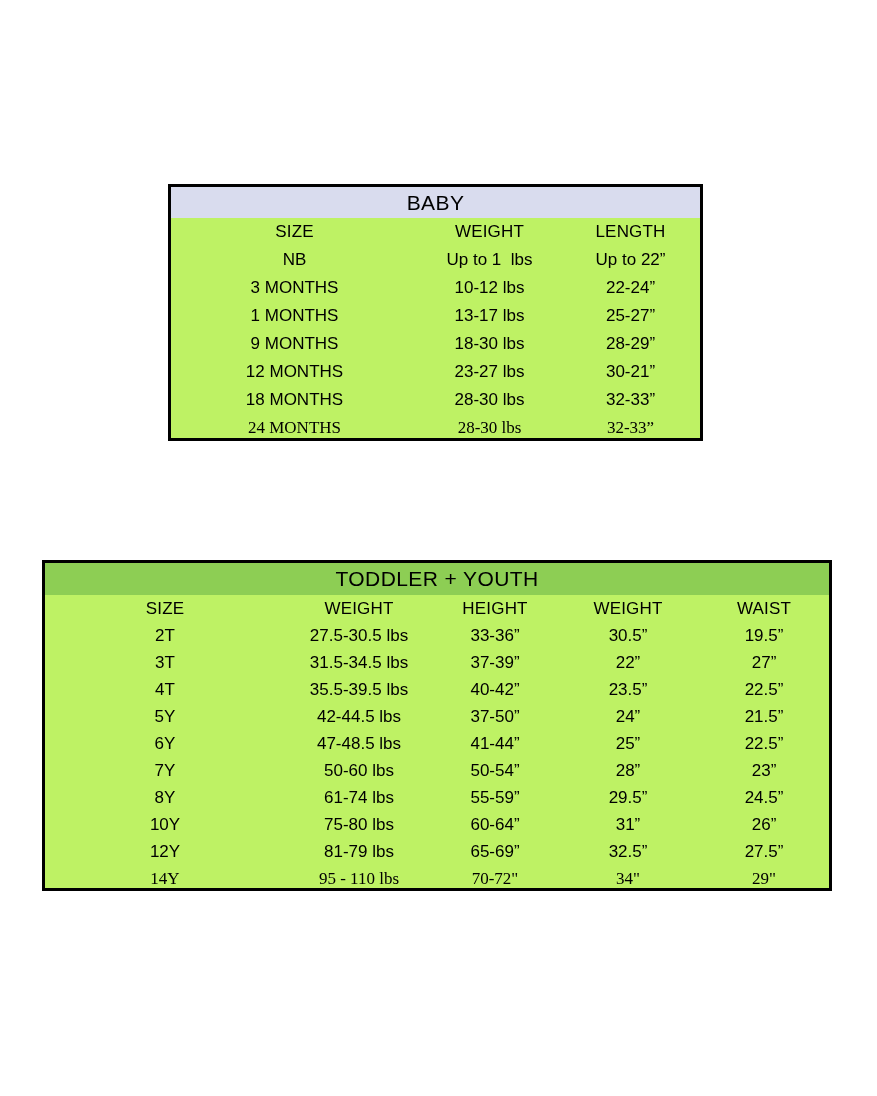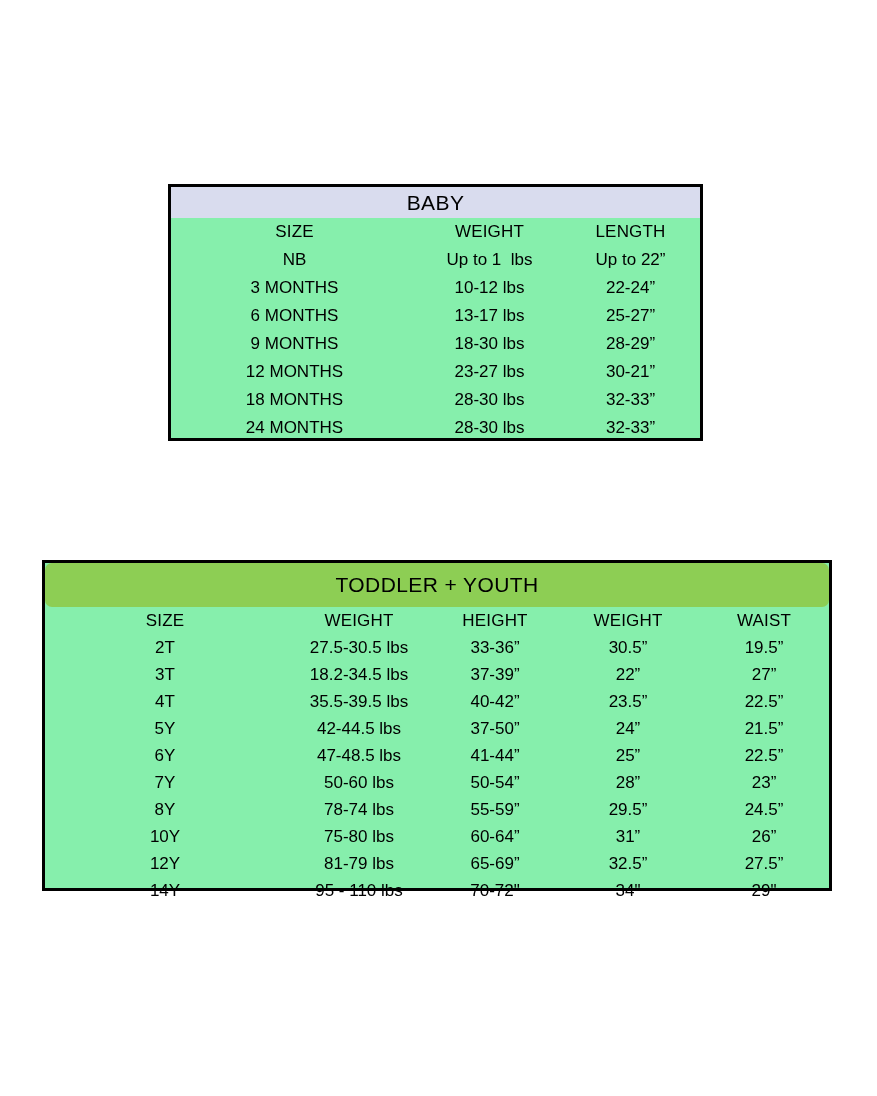--- a/index.html
+++ b/index.html
@@ -15,21 +15,21 @@
     font-family: "Liberation Sans", sans-serif;
     color: #000000;
     overflow: hidden;
   }
 
   
   .chart {
     position: absolute;
     border: 3px solid #000000;
     border-collapse: collapse;
-    background: #86efac;
+    background: #bef264;
     box-sizing: border-box;
   }
   .chart table {
     border-collapse: collapse;
     width: 100%;
     table-layout: fixed;
   }
   .chart td, .chart th {
     border: 0;
     padding: 0;
@@ -62,20 +62,21 @@
 
   
   .data-cell {
     font-size: 17px;
     height: 28px;
     line-height: 28px;
     border-bottom: 2px solid #000000;
   }
   tr:last-child .data-cell {
     border-bottom: 0;
+    font-family: Liberation Serif, serif;
   }
 
   
   .vsep {
     border-left: 2px solid #000000;
   }
 
   
   #baby-chart {
     left: 168px;
@@ -92,21 +93,21 @@
   #toddler-chart {
     left: 42px;
     top: 560px;
     width: 790px;
     height: 331px;
   }
   #toddler-chart .title-cell { background: #8DCE54; }
   #toddler-chart .title-cell,
   #toddler-chart .colhead-cell,
   #toddler-chart .data-cell { height: 27px; line-height: 27px; }
-  #toddler-chart .title-cell { height: 44px; line-height: 32px; font-size: 21px; border-radius: 7px; }
+  #toddler-chart .title-cell { height: 32px; line-height: 32px; font-size: 21px; }
   #toddler-chart .col-size   { width: 240px; }
   #toddler-chart .col-weight { width: 148px; }
   #toddler-chart .col-height { width: 124px; }
   #toddler-chart .col-chest  { width: 142px; }
   #toddler-chart .col-waist  { width: 130px; }
 </style>
 </head>
 <body>
 
 <div class="chart" id="baby-chart">
@@ -129,21 +130,21 @@
         <td class="data-cell">NB</td>
         <td class="data-cell vsep">Up to 1  lbs</td>
         <td class="data-cell vsep">Up to 22”</td>
       </tr>
       <tr>
         <td class="data-cell">3 MONTHS</td>
         <td class="data-cell vsep">10-12 lbs</td>
         <td class="data-cell vsep">22-24”</td>
       </tr>
       <tr>
-        <td class="data-cell">6 MONTHS</td>
+        <td class="data-cell">1 MONTHS</td>
         <td class="data-cell vsep">13-17 lbs</td>
         <td class="data-cell vsep">25-27”</td>
       </tr>
       <tr>
         <td class="data-cell">9 MONTHS</td>
         <td class="data-cell vsep">18-30 lbs</td>
         <td class="data-cell vsep">28-29”</td>
       </tr>
       <tr>
         <td class="data-cell">12 MONTHS</td>
@@ -186,21 +187,21 @@
       </tr>
       <tr>
         <td class="data-cell">2T</td>
         <td class="data-cell vsep">27.5-30.5 lbs</td>
         <td class="data-cell vsep">33-36”</td>
         <td class="data-cell vsep">30.5”</td>
         <td class="data-cell vsep">19.5”</td>
       </tr>
       <tr>
         <td class="data-cell">3T</td>
-        <td class="data-cell vsep">18.2-34.5 lbs</td>
+        <td class="data-cell vsep">31.5-34.5 lbs</td>
         <td class="data-cell vsep">37-39”</td>
         <td class="data-cell vsep">22”</td>
         <td class="data-cell vsep">27”</td>
       </tr>
       <tr>
         <td class="data-cell">4T</td>
         <td class="data-cell vsep">35.5-39.5 lbs</td>
         <td class="data-cell vsep">40-42”</td>
         <td class="data-cell vsep">23.5”</td>
         <td class="data-cell vsep">22.5”</td>
@@ -221,21 +222,21 @@
       </tr>
       <tr>
         <td class="data-cell">7Y</td>
         <td class="data-cell vsep">50-60 lbs</td>
         <td class="data-cell vsep">50-54”</td>
         <td class="data-cell vsep">28”</td>
         <td class="data-cell vsep">23”</td>
       </tr>
       <tr>
         <td class="data-cell">8Y</td>
-        <td class="data-cell vsep">78-74 lbs</td>
+        <td class="data-cell vsep">61-74 lbs</td>
         <td class="data-cell vsep">55-59”</td>
         <td class="data-cell vsep">29.5”</td>
         <td class="data-cell vsep">24.5”</td>
       </tr>
       <tr>
         <td class="data-cell">10Y</td>
         <td class="data-cell vsep">75-80 lbs</td>
         <td class="data-cell vsep">60-64”</td>
         <td class="data-cell vsep">31”</td>
         <td class="data-cell vsep">26”</td>

